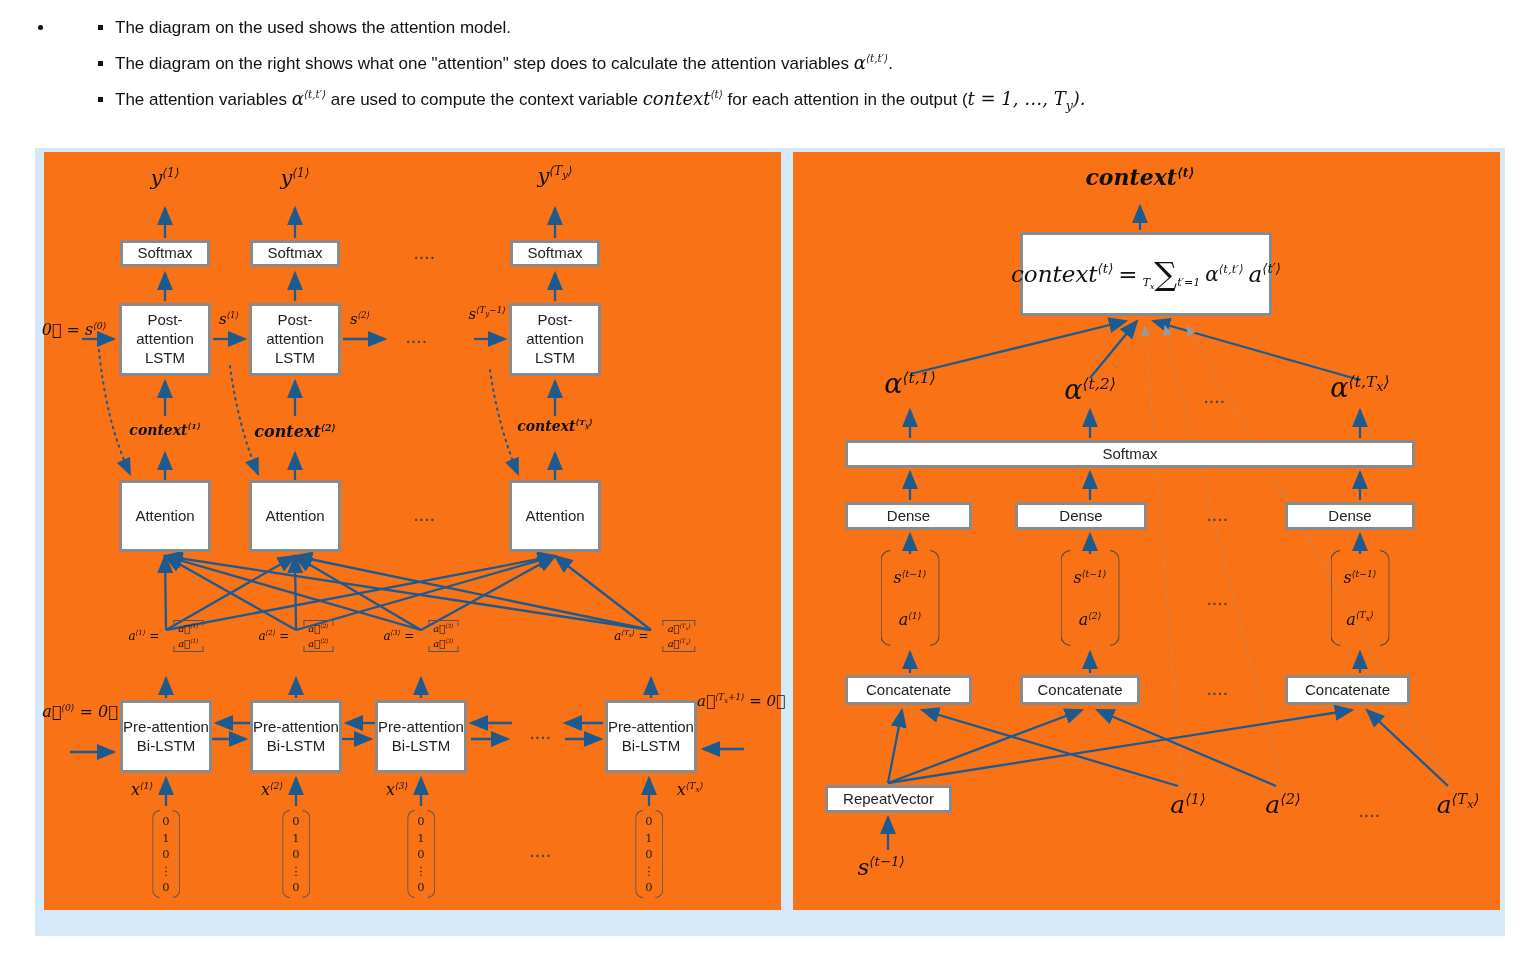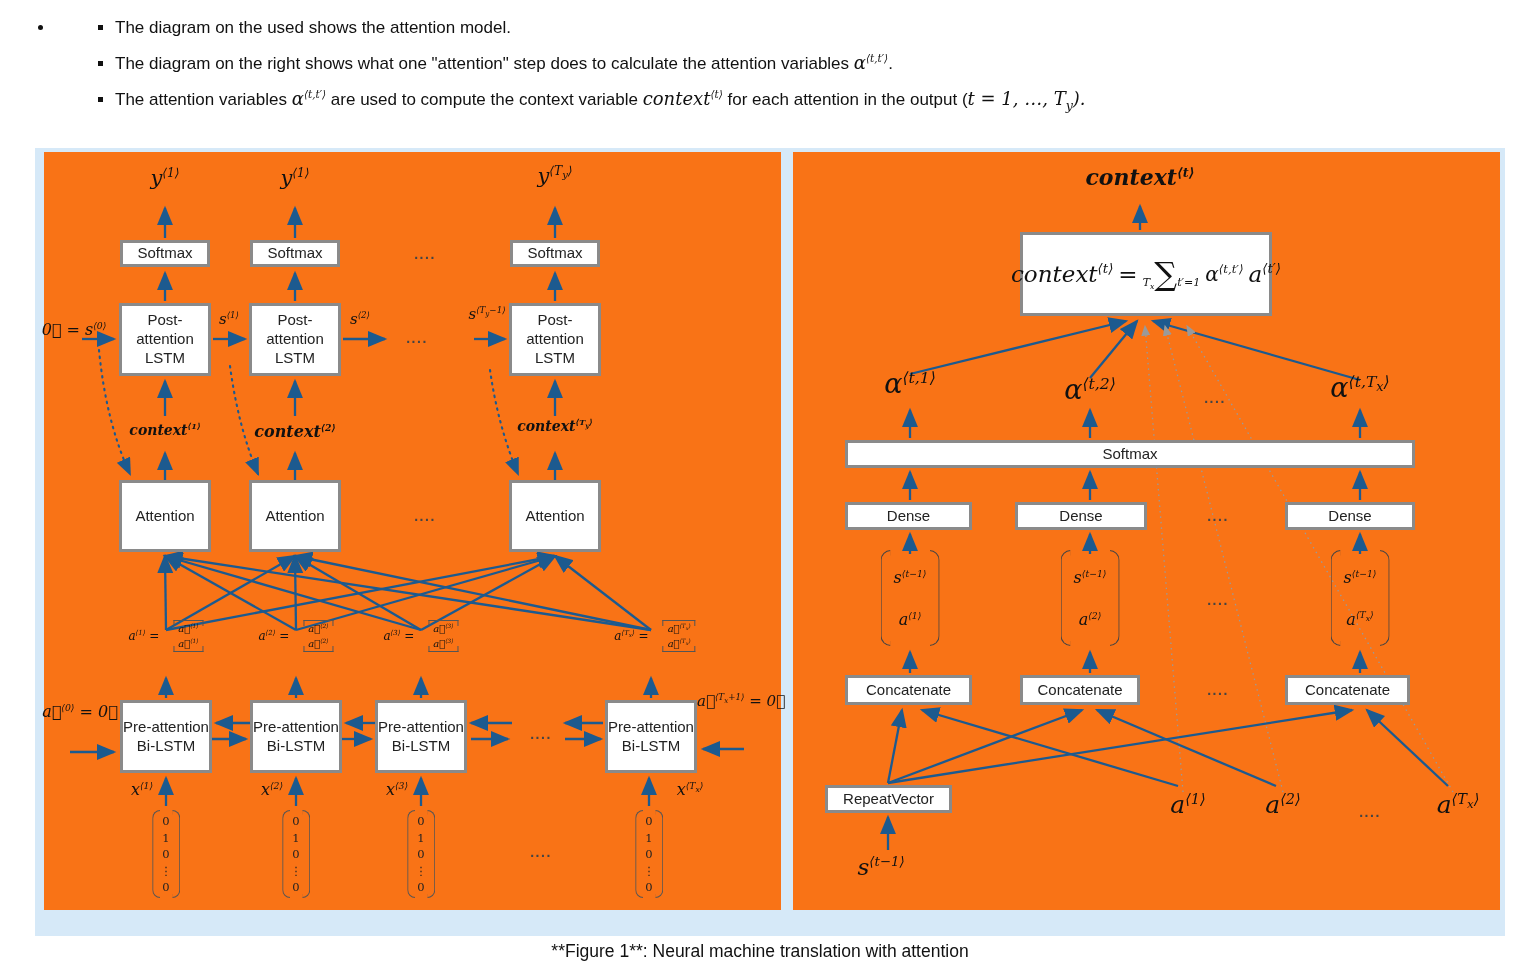--- a/index.html
+++ b/index.html
@@ -397,15 +397,14 @@
         </div>
     <div class="lbl m" style="left:88px;top:702px;font-size:23px;"><span>s</span><sup><span>⟨t−1⟩</span></sup></div>
 
     <div class="lbl m" style="left:395px;top:638px;font-size:25px;"><span>a</span><sup><span>⟨1⟩</span></sup></div>
     <div class="lbl m" style="left:490px;top:638px;font-size:25px;"><span>a</span><sup><span>⟨2⟩</span></sup></div>
     <div class="lbl m" style="left:665px;top:638px;font-size:25px;"><span>a</span><sup><span>⟨T</span><sub>x</sub><span>⟩</span></sup></div>
     <div class="dots" style="left:577px;top:652px;">....</div>
   </div>
 </div>
 
-<div class="caption">**Figure 1**: Neural machine translation with attention</div>
 
 </div>
 
 </body></html>

